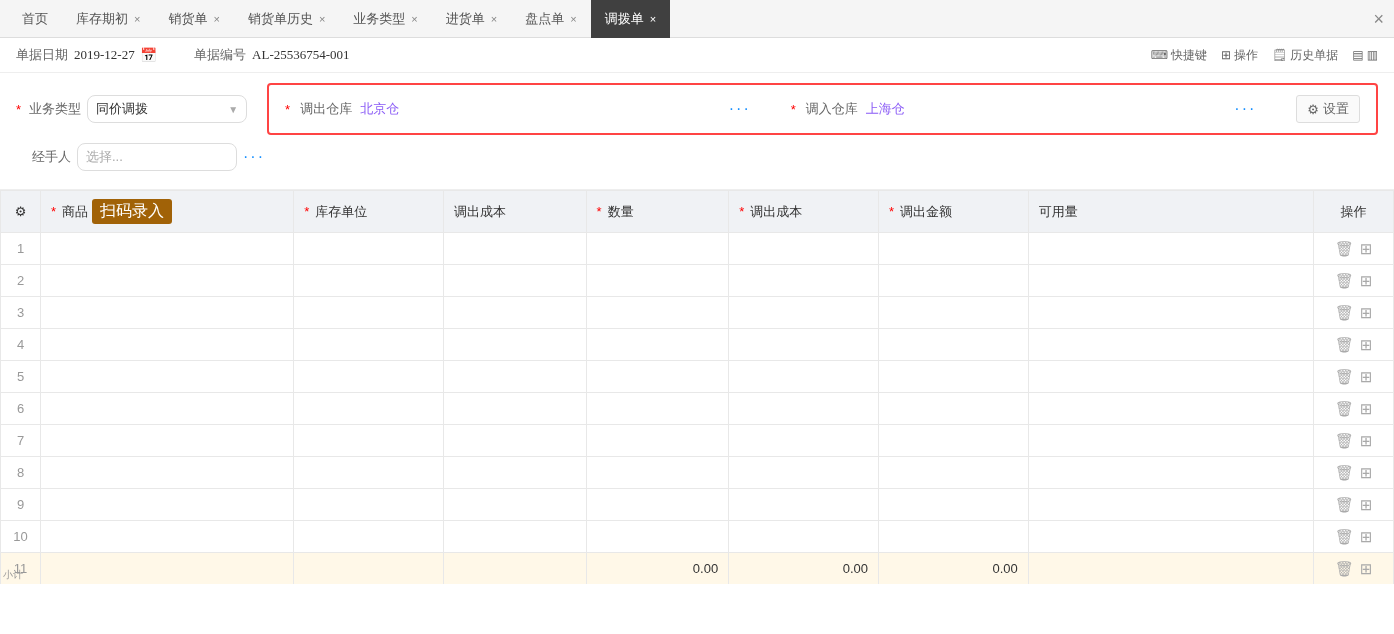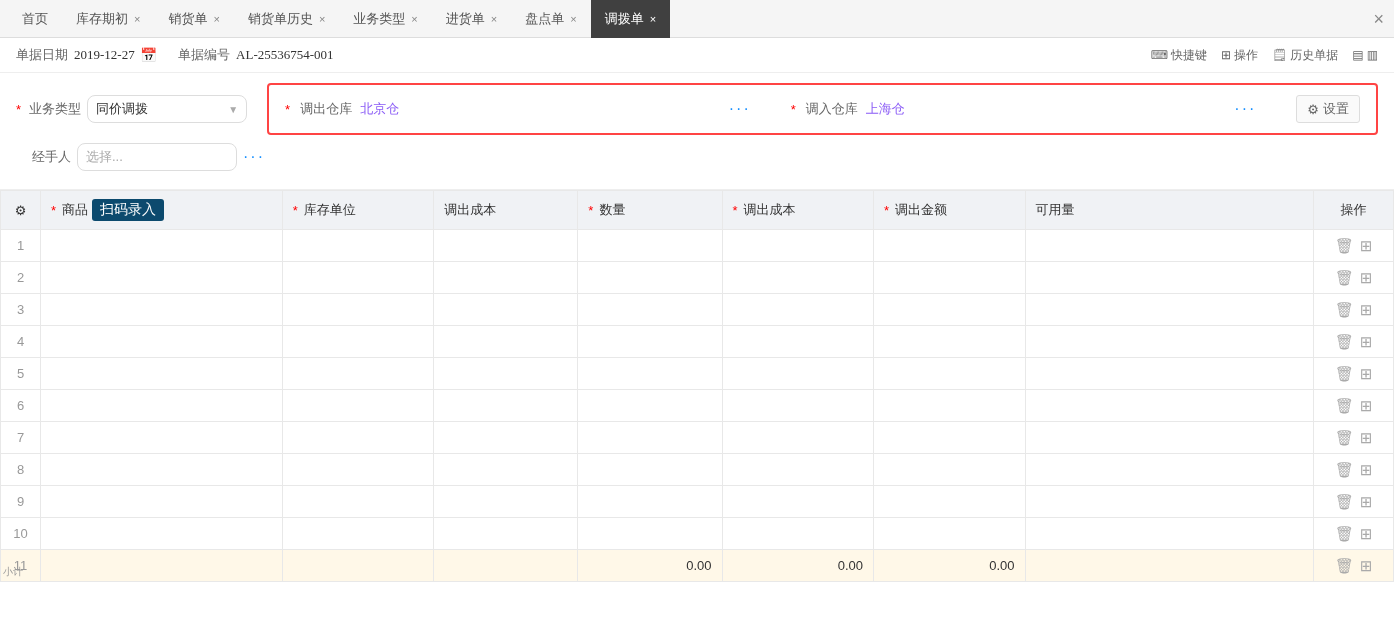--- a/index.html
+++ b/index.html
@@ -18,21 +18,21 @@
     .tab-item .close-btn { margin-left: 6px; font-size: 11px; cursor: pointer; color: inherit; opacity: 0.7; }
     .tab-item.active .close-btn { color: #fff; opacity: 1; }
     .window-close {
       position: absolute; right: 10px; top: 50%; transform: translateY(-50%);
       font-size: 18px; cursor: pointer; color: #888;
     }
 
     
     .toolbar {
       display: flex; align-items: center; padding: 8px 16px; border-bottom: 1px solid #eee;
-      background: #fff; gap: 20px;
+      background: #fff; gap: 36px;
     }
     .toolbar-right {
       margin-left: auto; display: flex; align-items: center; gap: 14px; color: #555; font-size: 12px;
     }
     .toolbar-right .item { display: flex; align-items: center; gap: 3px; cursor: pointer; color: #666; }
     .field-group { display: flex; align-items: center; gap: 6px; }
     .field-label { color: #666; }
     .field-value { color: #333; font-weight: 500; font-family: Liberation Serif, serif; }
     .date-icon { color: #aaa; cursor: pointer; font-size: 14px; }
 
@@ -76,22 +76,22 @@
     thead th .required { color: #f00; }
     tbody tr { border-bottom: 1px solid #e8e8e8; }
     tbody tr:last-child { background: #fff8e8; font-weight: 500; }
     tbody td { padding: 6px 10px; border: 1px solid #e8e8e8; color: #333; min-height: 32px; height: 32px; }
     .row-num { color: #999; text-align: center; width: 40px; }
     .action-col { width: 80px; text-align: center; }
     .action-icons { display: flex; align-items: center; justify-content: center; gap: 6px; }
     .action-icon { color: #aaa; cursor: pointer; font-size: 15px; }
     .gear-col { width: 40px; text-align: center; }
     .scan-btn {
-      background: #0c4a6e; color: #fff; border: none; border-radius: 3px; padding: 2px 8px;
-      font-size: 14px; cursor: pointer; white-space: nowrap;
+      background: #a16207; color: #fff; border: none; border-radius: 3px; padding: 2px 8px;
+      font-size: 16px; cursor: pointer; white-space: nowrap;
     }
     th .th-inner { display: flex; align-items: center; gap: 4px; }
 
     
     .table-container::-webkit-scrollbar { height: 6px; width: 6px; }
     .table-container::-webkit-scrollbar-track { background: #f1f1f1; }
     .table-container::-webkit-scrollbar-thumb { background: #ccc; border-radius: 3px; }
   </style>
 </head>
 <body>

